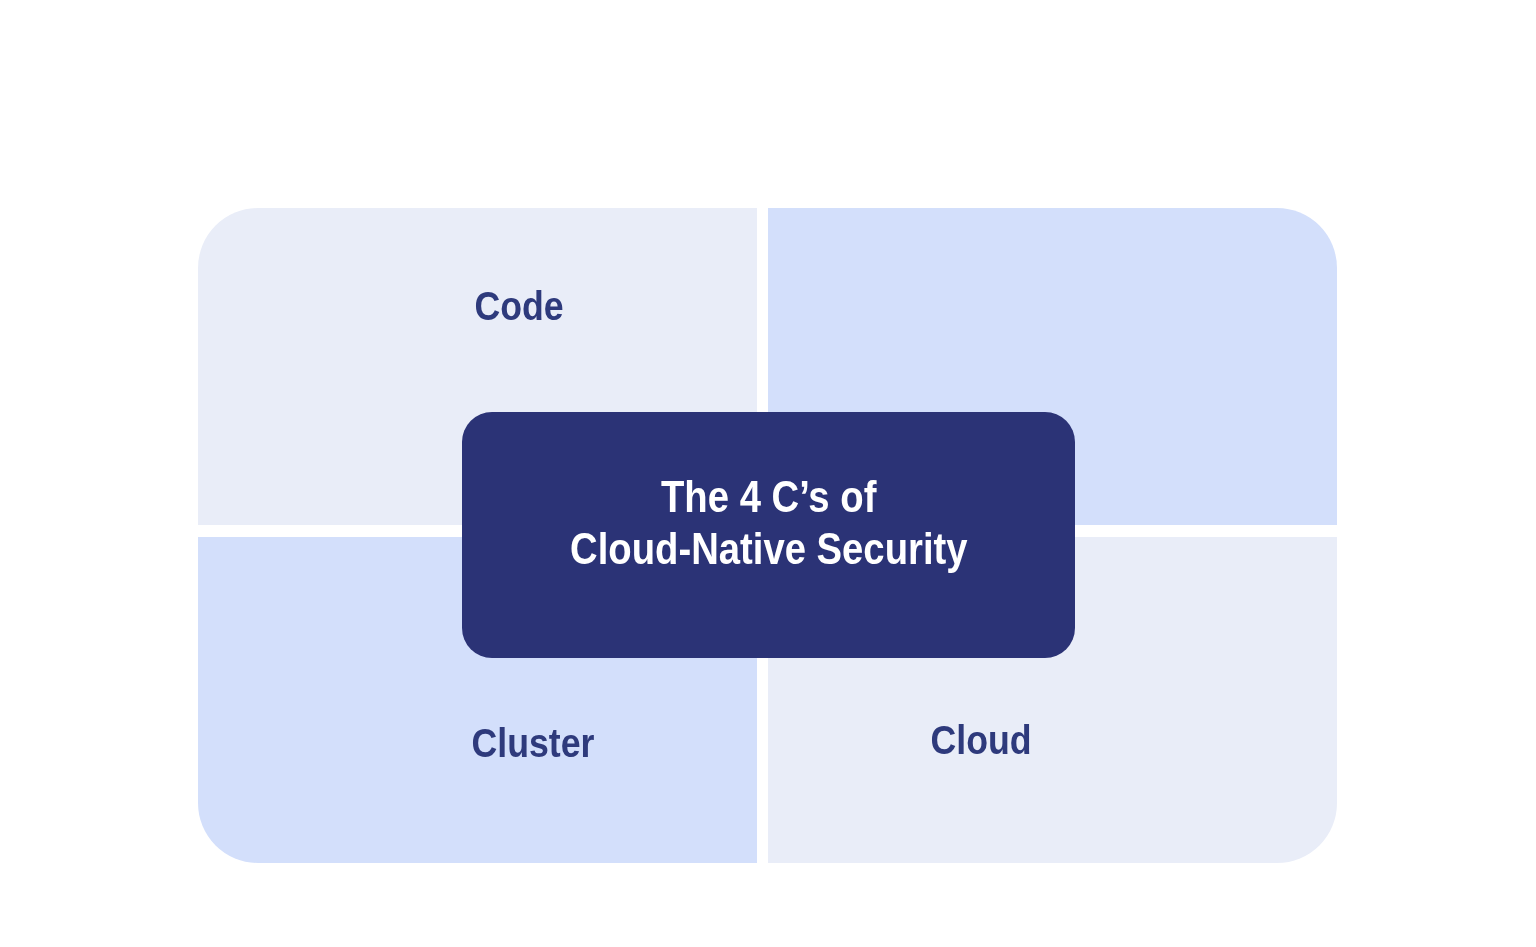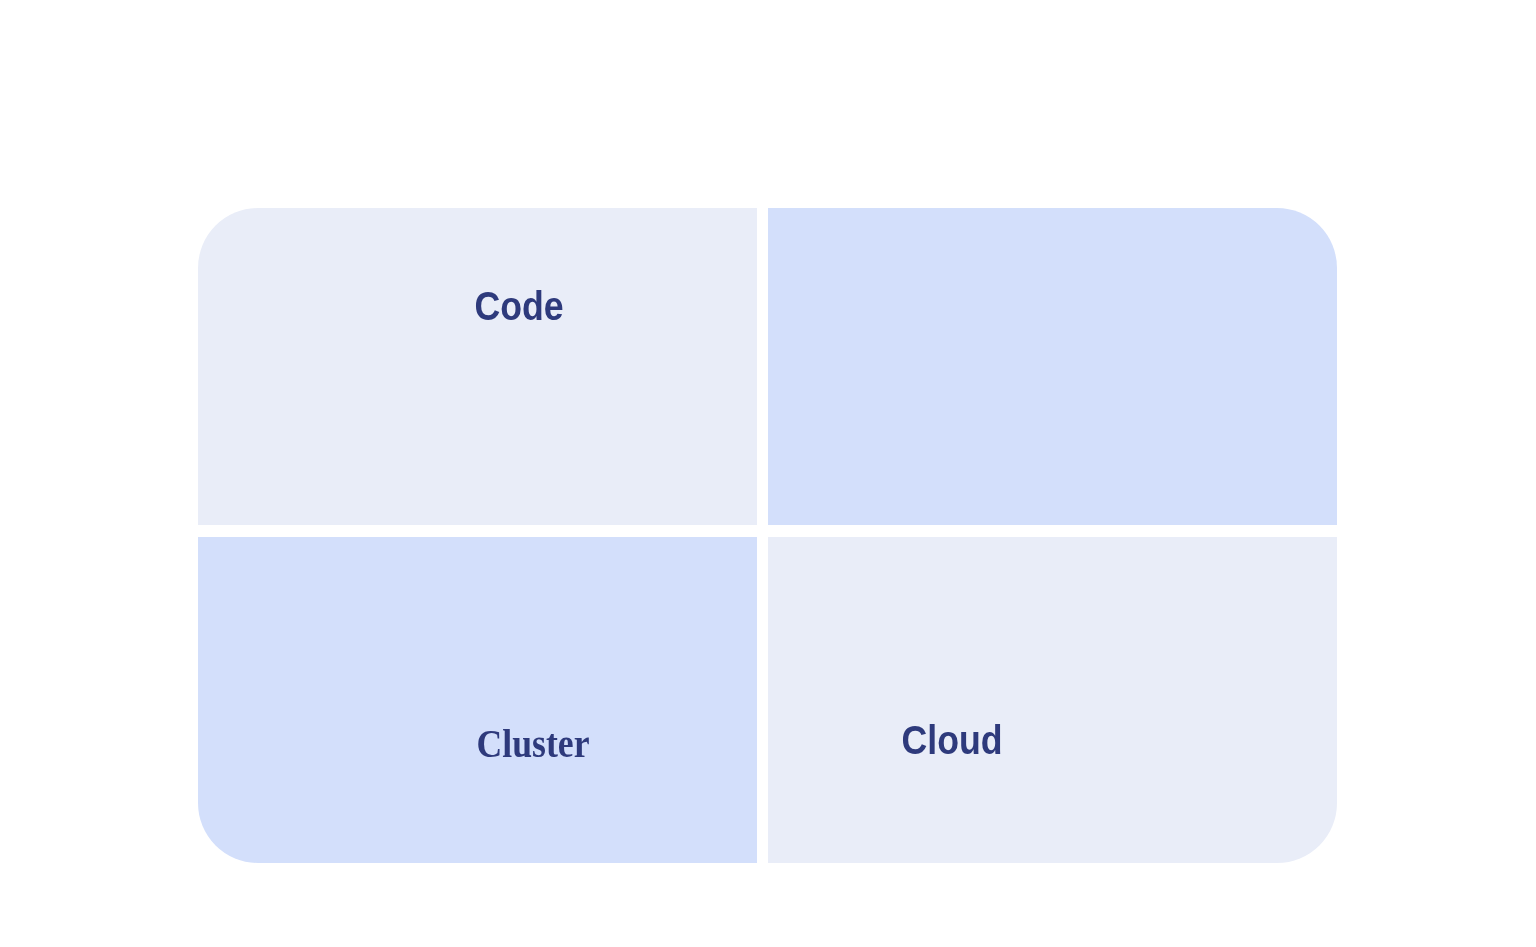--- a/index.html
+++ b/index.html
@@ -55,22 +55,22 @@
     white-space: nowrap;
     line-height: 1;
   }
   .quad-label .squeeze {
     display: inline-block;
     transform: scaleX(0.87);
     transform-origin: center;
   }
   .label-code      { left: 321px; top:  98px; }
   .label-container { left: 781px; top: 103px; }
-  .label-cluster   { left: 335px; top: 535px; font-family: Liberation Serif, serif; }
-  .label-cloud     { left: 754px; top: 532px; }
+  .label-cluster   { left: 335px; top: 535px; }
+  .label-cloud     { left: 783px; top: 532px; }
   .center-box {
     position: absolute;
     left: 264px;
     top: 204px;
     width: 613px;
     height: 246px;
     background: var(--center-box, #2B3376);
     border-radius: 30px;
     display: flex;
     flex-direction: column;
@@ -103,15 +103,19 @@
     <div class="quad-label label-code">
       <span class="squeeze">Code</span>
     </div>
     <div class="quad-label label-cluster">
       <span class="squeeze">Cluster</span>
     </div>
     <div class="quad-label label-cloud">
       <span class="squeeze">Cloud</span>
     </div>
 
+    <div class="center-box">
+      <div class="center-title-line">The 4 C’s of</div>
+      <div class="center-title-line">Cloud-Native Security</div>
+    </div>
 
   </div>
 </div>
 
 </body></html>

